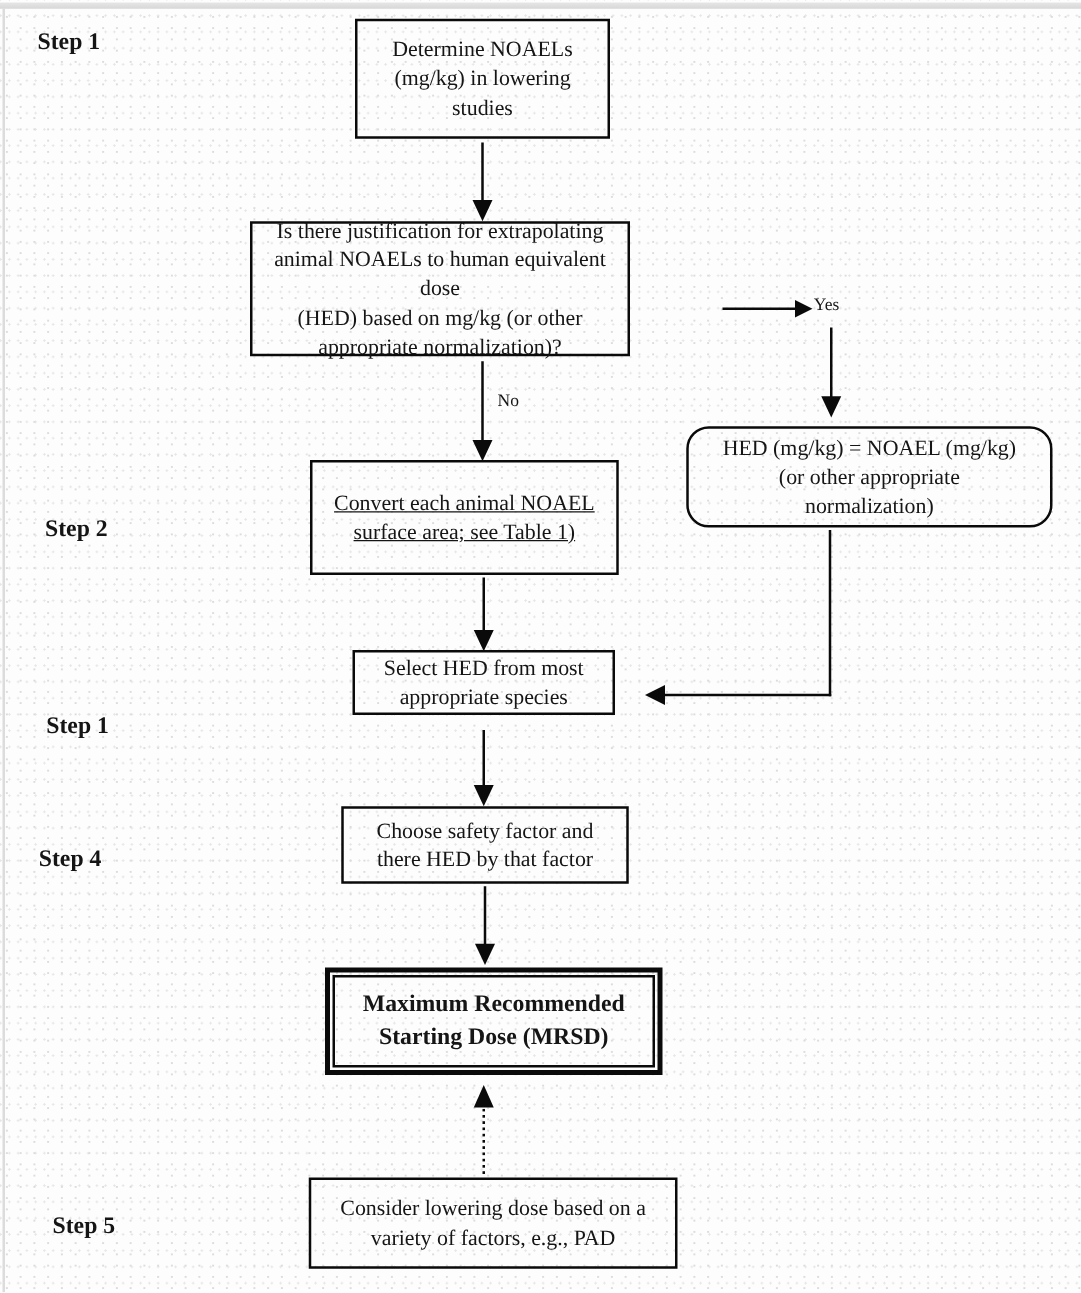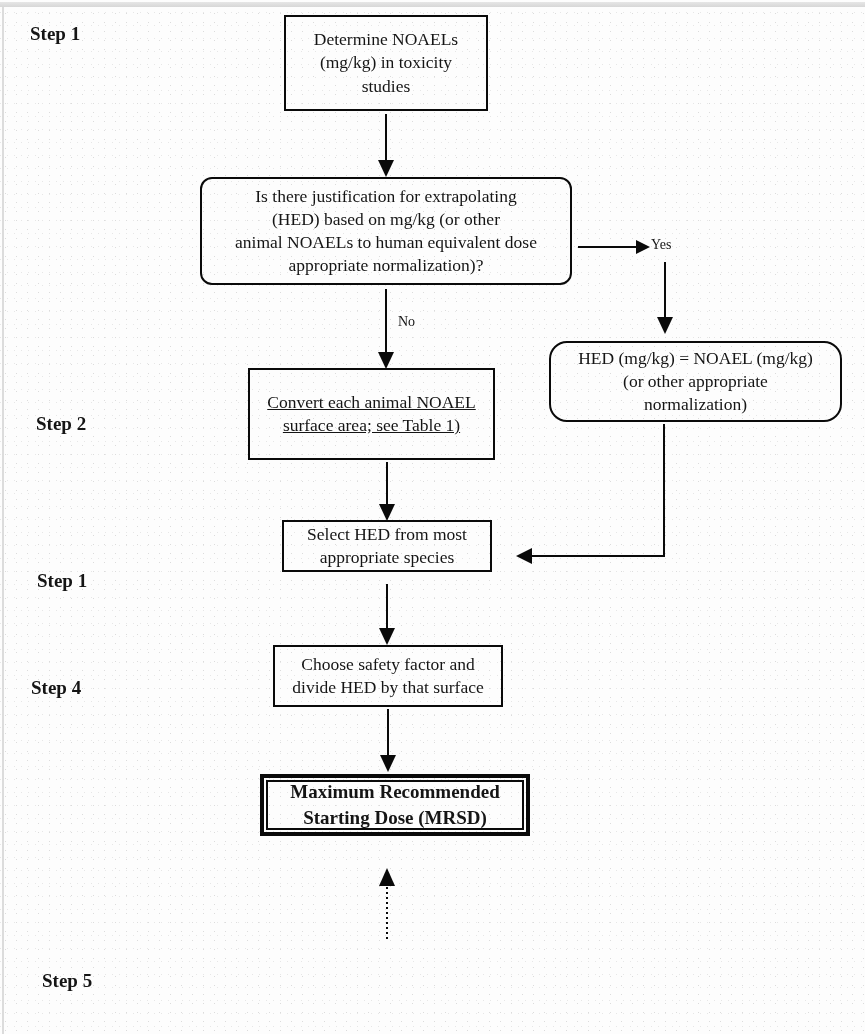--- a/index.html
+++ b/index.html
@@ -65,31 +65,31 @@
   <div class="scan-strip-left"></div>
 
   <div class="step-label" style="left:30px;top:23px;">Step 1</div>
   <div class="step-label" style="left:36px;top:413px;">Step 2</div>
   <div class="step-label" style="left:37px;top:570px;">Step 1</div>
   <div class="step-label" style="left:31px;top:677px;">Step 4</div>
   <div class="step-label" style="left:42px;top:970px;">Step 5</div>
 
   <div class="fbox" style="left:284px;top:15px;width:204px;height:96px;">
     <div class="ln">Determine NOAELs</div>
-    <div class="ln">(mg/kg) in toxicity</div>
+    <div class="ln">(mg/kg) in lowering</div>
     <div class="ln">studies</div>
   </div>
 
   <div class="vline" style="left:385px;top:114px;height:47px;"></div>
   <div class="ah ah-down" style="left:378px;top:160px;"></div>
 
-  <div class="fbox" style="left:200px;top:177px;width:372px;height:108px;border-radius:12px;">
+  <div class="fbox" style="left:200px;top:177px;width:304px;height:108px;">
     <div class="ln">Is there justification for extrapolating</div>
+    <div class="ln">animal NOAELs to human equivalent dose</div>
     <div class="ln">(HED) based on mg/kg (or other</div>
-    <div class="ln">animal NOAELs to human equivalent dose</div>
     <div class="ln">appropriate normalization)?</div>
   </div>
 
   <div class="hline" style="left:578px;top:246px;width:58px;"></div>
   <div class="ah ah-right" style="left:636px;top:240px;"></div>
   <div class="branch-label" style="left:651px;top:237px;">Yes</div>
 
   <div class="vline" style="left:664px;top:262px;height:56px;"></div>
   <div class="ah ah-down" style="left:657px;top:317px;"></div>
 
@@ -118,30 +118,34 @@
 
   <div class="vline" style="left:663px;top:424px;height:133px;"></div>
   <div class="hline" style="left:532px;top:555px;width:133px;"></div>
   <div class="ah ah-left" style="left:516px;top:548px;"></div>
 
   <div class="vline" style="left:386px;top:584px;height:45px;"></div>
   <div class="ah ah-down" style="left:379px;top:628px;"></div>
 
   <div class="fbox" style="left:273px;top:645px;width:230px;height:62px;">
     <div class="ln">Choose safety factor and</div>
-    <div class="ln">divide HED by that surface</div>
+    <div class="ln">there HED by that factor</div>
   </div>
 
   <div class="vline" style="left:387px;top:709px;height:47px;"></div>
   <div class="ah ah-down" style="left:380px;top:755px;"></div>
 
-  <div class="mrsd-outer" style="left:260px;top:774px;width:270px;height:62px;">
+  <div class="mrsd-outer" style="left:260px;top:774px;width:270px;height:86px;">
     <div class="mrsd-inner">
       <div class="ln">Maximum Recommended</div>
       <div class="ln">Starting Dose (MRSD)</div>
     </div>
   </div>
 
   <div class="ah ah-up" style="left:379px;top:868px;"></div>
   <div class="vline-dotted" style="left:386px;top:887px;height:53px;"></div>
 
+  <div class="fbox" style="left:247px;top:942px;width:295px;height:73px;">
+    <div class="ln">Consider lowering dose based on a</div>
+    <div class="ln">variety of factors, e.g., PAD</div>
+  </div>
 
 </div>
 
 </body></html>

